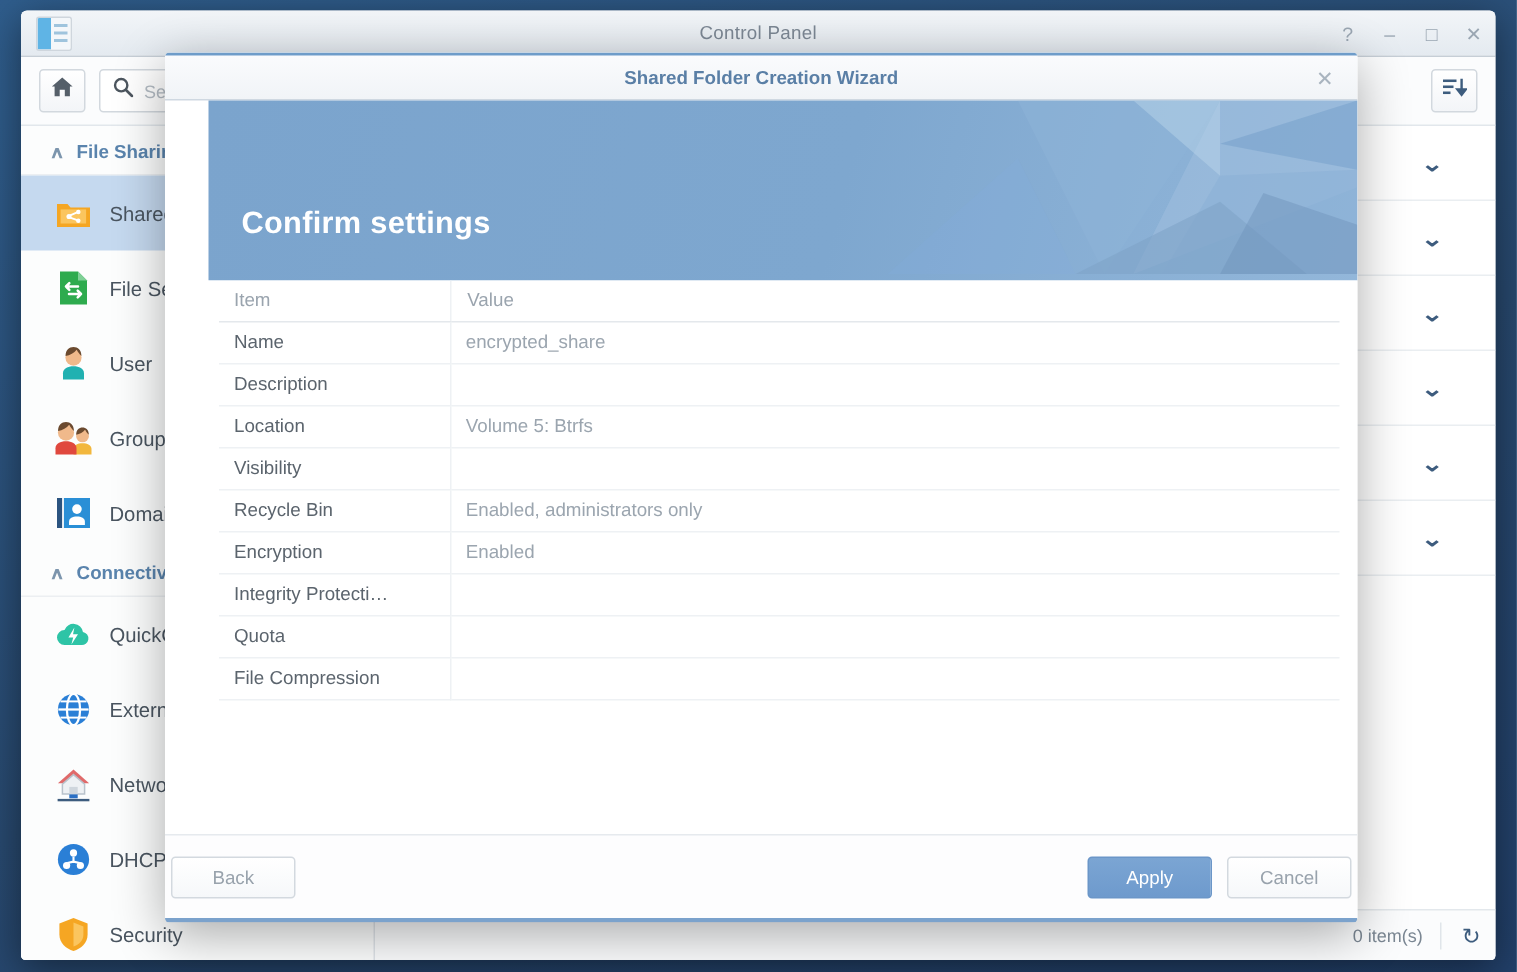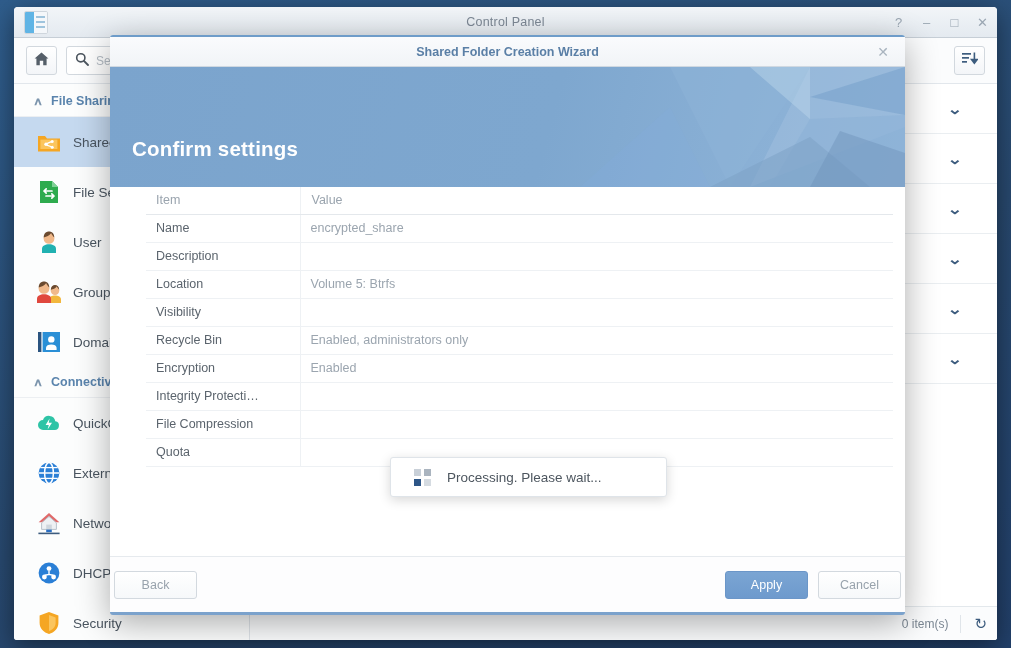--- a/index.html
+++ b/index.html
@@ -180,20 +180,21 @@
     font-size: 12.5px; font-weight: bold; color: #5a7fa6;
   }
   #wz-close {
     position: absolute; right: 16px; top: 7px;
     font-size: 14px; color: #a9b4bf;
   }
   #wz-hero {
     height: 120px; flex: none;
     position: relative; overflow: hidden;
     background: linear-gradient(105deg, #7ba4cd 0%, #7ea7cf 55%, #93b7da 100%);
+    margin-left: 29px;
   }
   #wz-hero svg { position: absolute; inset: 0; }
   #wz-hero-title {
     position: absolute; left: 22px; bottom: 26px;
     color: #ffffff; font-size: 20.5px; font-weight: bold;
     letter-spacing: .2px;
   }
   #wz-content {
     flex: 1; position: relative; overflow: hidden;
     background: #fff;
@@ -535,39 +536,30 @@
           </tr>
           <tr>
             <td class="col-item">Encryption</td>
             <td class="col-val">Enabled</td>
           </tr>
           <tr>
             <td class="col-item">Integrity Protecti…</td>
             <td class="col-val"></td>
           </tr>
           <tr>
+            <td class="col-item">Quota</td>
+            <td class="col-val"></td>
+          </tr>
+          <tr>
             <td class="col-item">File Compression</td>
             <td class="col-val"></td>
           </tr>
-          <tr>
-            <td class="col-item">Quota</td>
-            <td class="col-val"></td>
-          </tr>
         </tbody>
       </table>
 
-      <div id="toast">
-        <span class="spinner">
-          <i></i>
-            <i></i>
-            <i></i>
-            <i></i>
-        </span>
-        <span id="toast-msg">Processing. Please wait...</span>
-      </div>
     </div>
 
     <div id="wz-footer">
       <div class="btn">Back</div>
       <div class="spacer"></div>
       <div class="right">
         <div class="btn primary">Apply</div>
         <div class="btn">Cancel</div>
       </div>
     </div>

